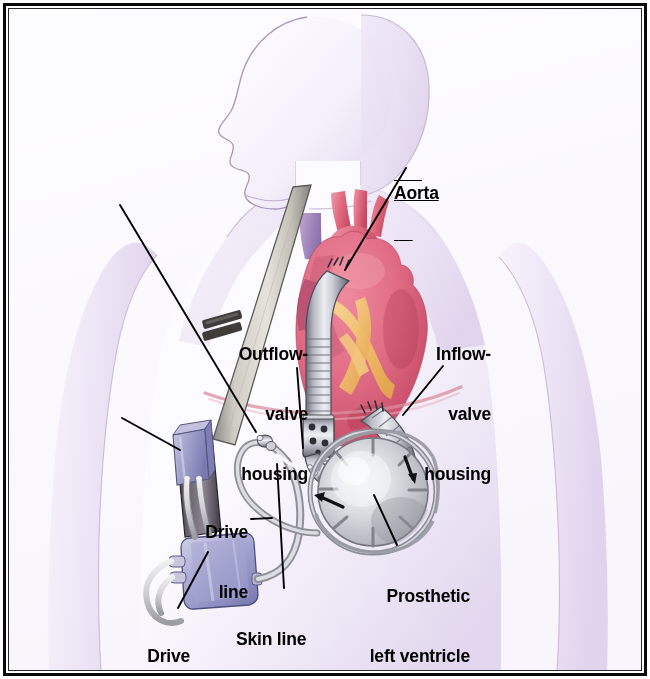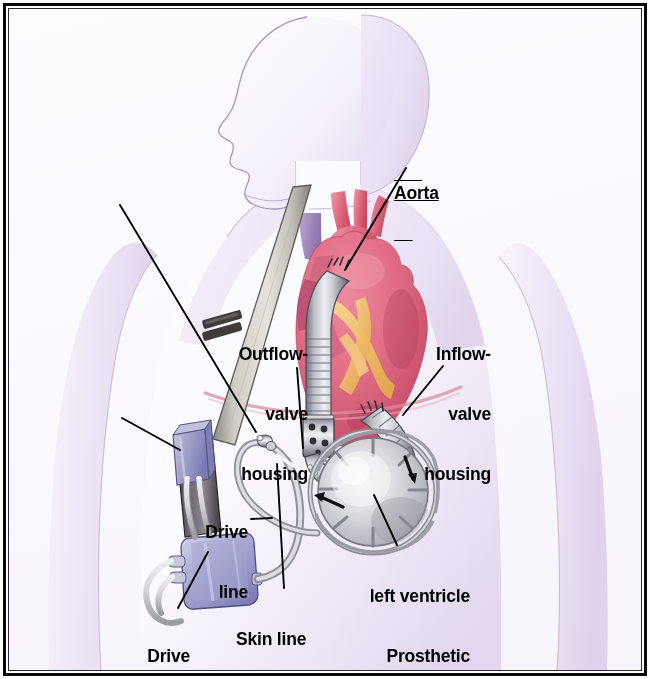--- a/index.html
+++ b/index.html
@@ -558,22 +558,22 @@
       <div>housing</div>
     </div>
 
 
     <div class="label ctr" style="left:190px; top:482px; width:58px;">
       <div>Drive</div>
       <div>line</div>
     </div>
 
     <div class="label ctr" style="left:342px; top:546px; width:128px;">
+      <div>Prosthetic</div>
       <div>left ventricle</div>
-      <div>Prosthetic</div>
     </div>
 
     <div class="label lft" style="left:236px; top:589px;">
       <div>Skin line</div>
     </div>
 
     <div class="label ctr" style="left:80px; top:606px; width:110px;">
       <div>Drive</div>
       
     </div>

